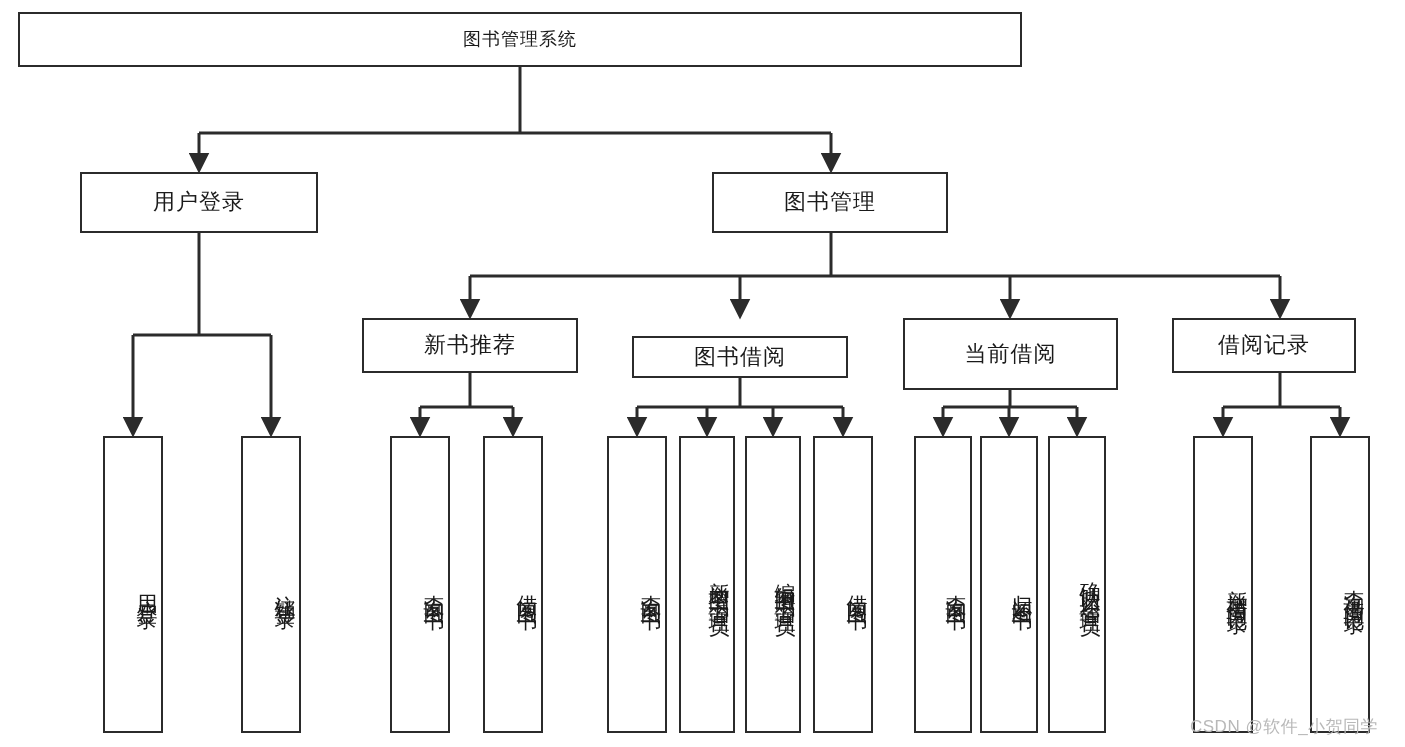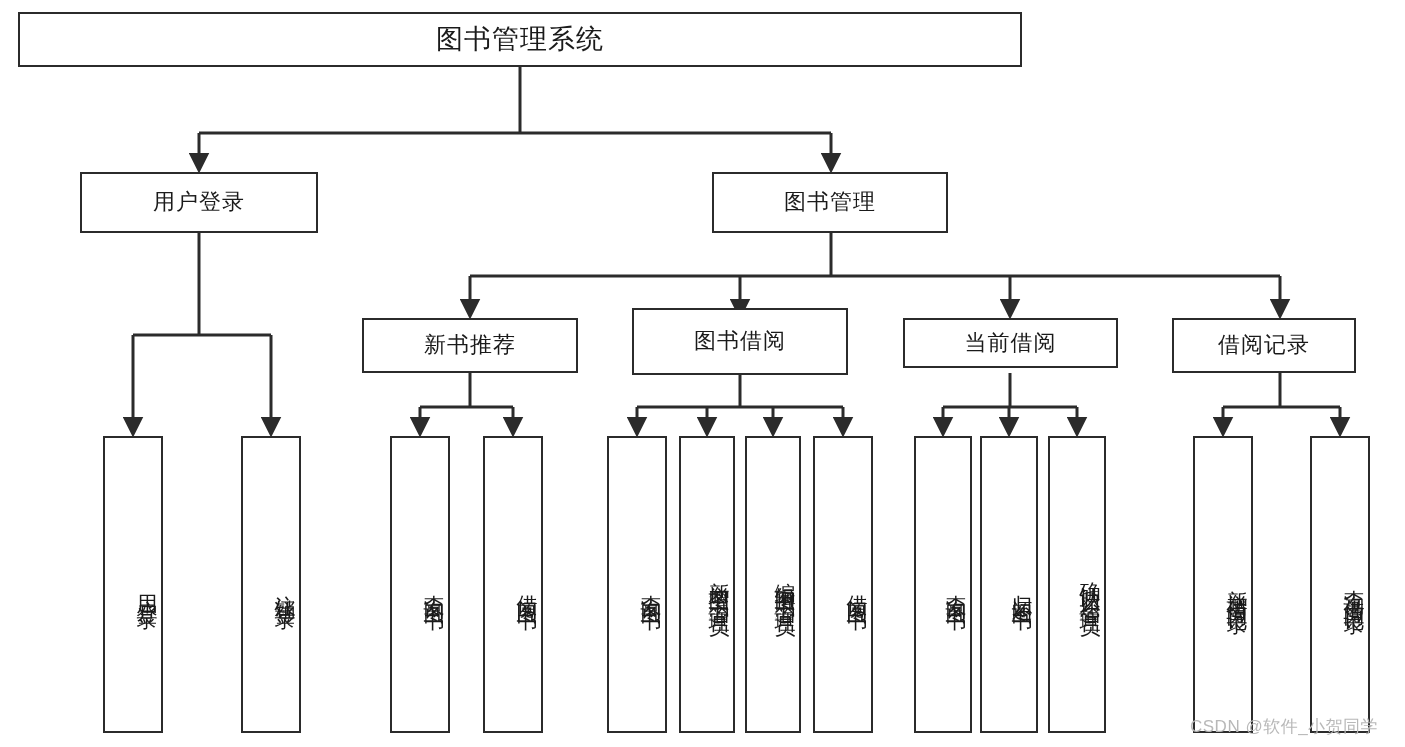--- a/index.html
+++ b/index.html
@@ -42,21 +42,21 @@
   .node.vertical {
     writing-mode: vertical-rl;
     text-orientation: upright;
     font-size: 21px;
     letter-spacing: 5px;
     padding-top: 6px;
     align-items: flex-start;
     justify-content: center;
   }
   .node.root {
-    font-size: 27px;
+    font-size: 18px;
   }
   .watermark {
     position: absolute;
     color: #b8b8b8;
     font-size: 17px;
     letter-spacing: 0.5px;
     white-space: nowrap;
     user-select: none;
   }
 </style>
@@ -114,22 +114,22 @@
       <path d="M 1340 407 L 1340 427" marker-end="url(#arrow)"></path>
     </g>
   </svg>
 
   <div class="node horizontal root" style="left:18px; top:12px; width:1004px; height:55px;">图书管理系统</div>
 
   <div class="node horizontal" style="left:80px; top:172px; width:238px; height:61px;">用户登录</div>
   <div class="node horizontal" style="left:362px; top:318px; width:216px; height:55px;">新书推荐</div>
 
   <div class="node horizontal" style="left:712px; top:172px; width:236px; height:61px;">图书管理</div>
-  <div class="node horizontal" style="left:632px; top:308px; width:216px; height:67px;text-align:center;">图书借阅</div>
-  <div class="node horizontal" style="left:903px; top:318px; width:215px; height:50px;">当前借阅</div>
+  <div class="node horizontal" style="left:632px; top:336px; width:216px; height:42px;text-align:center;">图书借阅</div>
+  <div class="node horizontal" style="left:903px; top:318px; width:215px; height:72px;">当前借阅</div>
   <div class="node horizontal" style="left:1172px; top:318px; width:184px; height:55px;">借阅记录</div>
 
   <div class="node vertical" style="left:103px; top:436px; width:60px; height:297px;">用户登录</div>
   <div class="node vertical" style="left:241px; top:436px; width:60px; height:297px;">注销登录</div>
 
   <div class="node vertical" style="left:390px; top:436px; width:60px; height:297px;">查询图书</div>
   <div class="node vertical" style="left:483px; top:436px; width:60px; height:297px;">借阅图书</div>
 
   <div class="node vertical" style="left:607px; top:436px; width:60px; height:297px;">查询图书</div>
   <div class="node vertical" style="left:679px; top:436px; width:56px; height:297px;">新增图书（管理员）</div>

